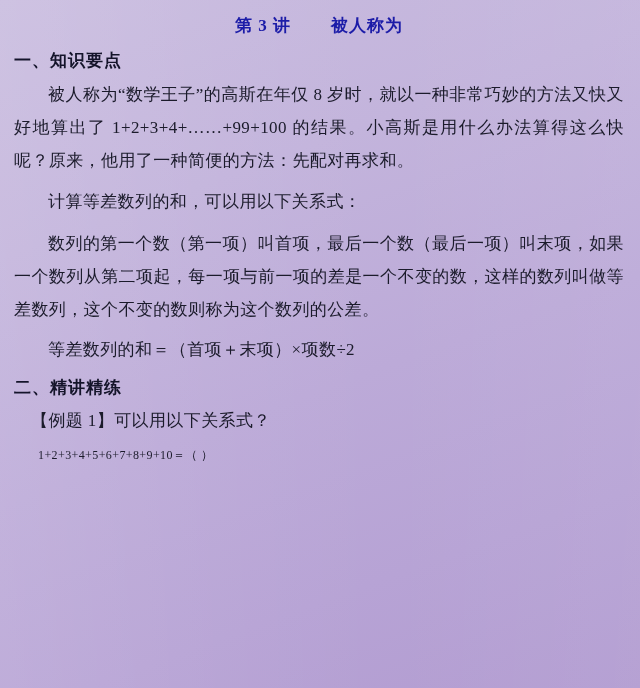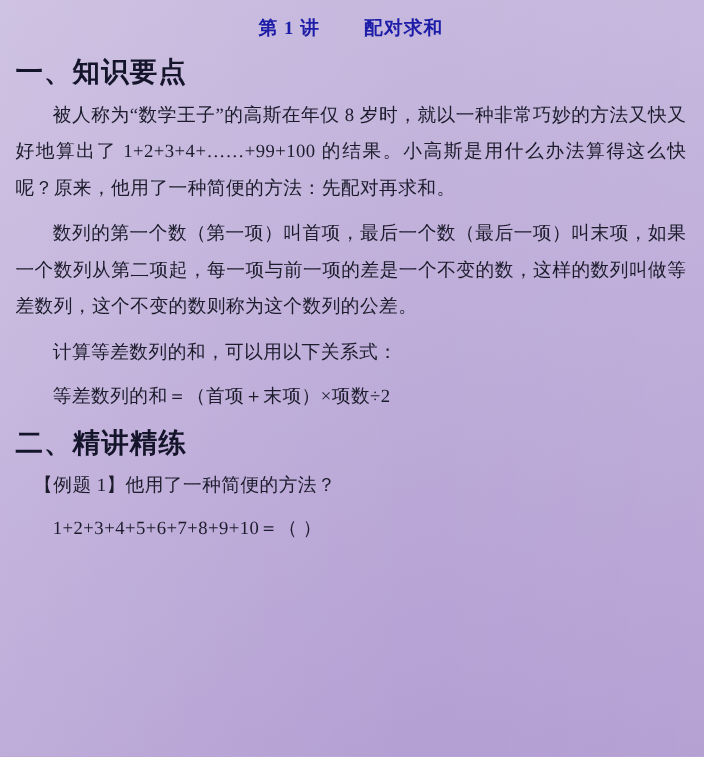--- a/index.html
+++ b/index.html
@@ -44,21 +44,21 @@
     letter-spacing: 1px;
     margin: 4px 0 12px 0;
   }
   .doc-title .gap {
     display: inline-block;
     width: 40px;
   }
 
   .heading {
     font-weight: bold;
-    font-size: 25px;
+    font-size: 17px;
     color: #14142a;
     margin: 10px 0 6px 0;
     letter-spacing: 1px;
   }
 
   p.body {
     font-size: 17px;
     line-height: 1.95;
     margin: 0 0 8px 0;
     text-align: justify;
@@ -76,48 +76,48 @@
     letter-spacing: 0.4px;
   }
   p.example {
     font-size: 17px;
     line-height: 1.9;
     margin: 6px 0 6px 0;
     text-indent: 1em;
     letter-spacing: 0.4px;
   }
   p.problem {
-    font-size: 17px;
+    font-size: 12px;
     line-height: 1.9;
     margin: 4px 0 0 0;
     text-indent: 2em;
     letter-spacing: 0.4px;
   }
   .nowrap { white-space: nowrap; }
 </style>
 </head>
 <body>
 
 <div id="page">
   <div class="content">
 
     <div class="doc-title">
-      <span>第 1 讲</span><span class="gap"></span><span>配对求和</span>
+      <span>第 3 讲</span><span class="gap"></span><span>被人称为</span>
     </div>
 
     <div class="heading">一、知识要点</div>
 
     <p class="body indent">被人称为“数学王子”的高斯在年仅 8 岁时，就以一种非常巧妙的方法又快又好地算出了 1+2+3+4+……+99+100 的结果。小高斯是用什么办法算得这么快呢？原来，他用了一种简便的方法：先配对再求和。</p>
 
+    <p class="body indent">计算等差数列的和，可以用以下关系式：</p>
+
     <p class="body indent">数列的第一个数（第一项）叫首项，最后一个数（最后一项）叫末项，如果一个数列从第二项起，每一项与前一项的差是一个不变的数，这样的数列叫做等差数列，这个不变的数则称为这个数列的公差。</p>
-
-    <p class="body indent">计算等差数列的和，可以用以下关系式：</p>
 
     <p class="formula">等差数列的和＝（首项＋末项）×项数÷2</p>
 
     <div class="heading">二、精讲精练</div>
 
-    <p class="example"><span class="nowrap">【例题 1】</span><span>他用了一种简便的方法？</span></p>
+    <p class="example"><span class="nowrap">【例题 1】</span><span>可以用以下关系式？</span></p>
 
     <p class="problem">1+2+3+4+5+6+7+8+9+10＝（            ）</p>
 
   </div>
 </div>
 
 </body></html>

